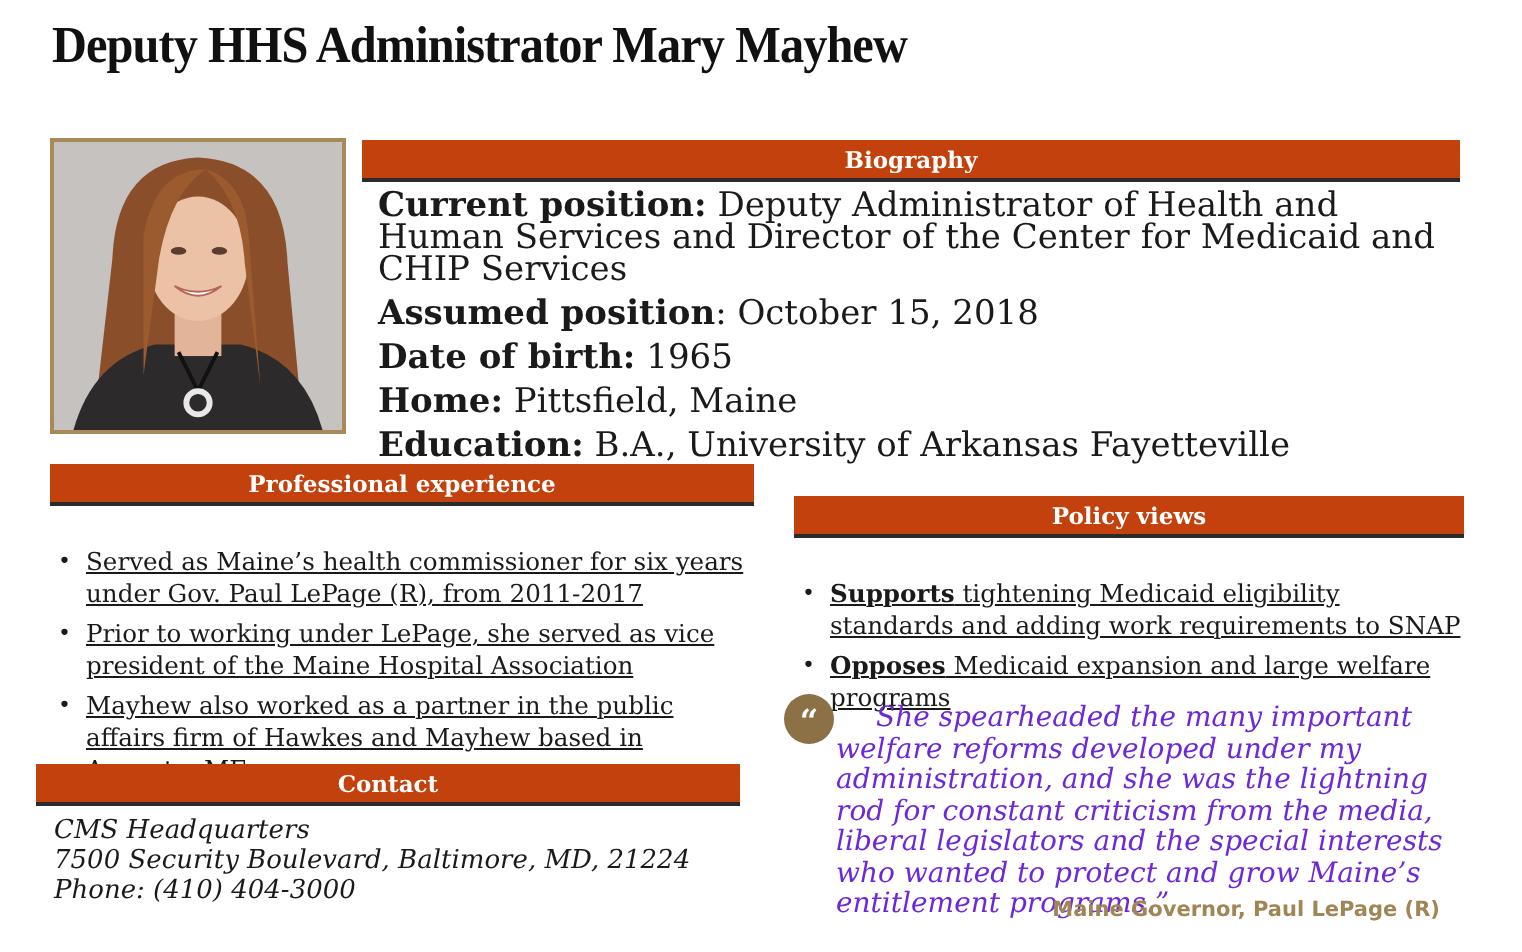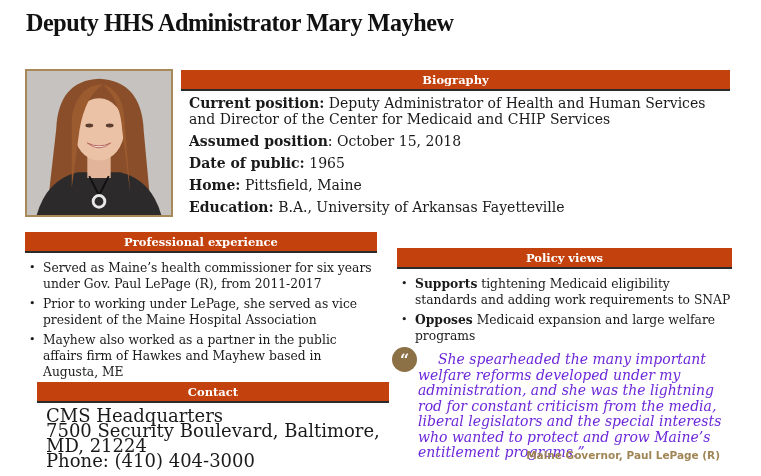--- a/index.html
+++ b/index.html
@@ -22,36 +22,36 @@
     .photo svg { width: 100%; height: 100%; display: block; }
 
     .band {
       background: #c2410c; color: #ffffff;
       font-family: "DejaVu Serif", serif; font-weight: bold; font-size: 11.5px;
       text-align: center; height: 21px; line-height: 21px;
       border-bottom: 2px solid #2b2b2b;
     }
 
     .bio { position: absolute; left: 181px; top: 70px; width: 549px; }
-    .bio .rows { padding: 4px 0 0 8px; font-size: 14px; line-height: 16px; }
+    .bio .rows { padding: 4px 0 0 8px; font-size: 17px; line-height: 16px; }
     .bio .row { margin-bottom: 6px; }
     .bio .row b { font-weight: bold; }
 
     .exp { position: absolute; left: 25px; top: 232px; width: 352px; }
     .policy { position: absolute; left: 397px; top: 248px; width: 335px; }
-    .contact { position: absolute; left: 37px; top: 382px; width: 352px; }
+    .contact { position: absolute; left: 18px; top: 382px; width: 352px; }
 
-    ul.bullets { list-style: none; padding: 7px 0 0 2px; font-size: 12.3px; line-height: 16px; }
+    ul.bullets { list-style: none; padding: 20px 0 0 2px; font-size: 12.3px; line-height: 16px; text-decoration: underline; }
     ul.bullets li { position: relative; padding-left: 16px; margin-bottom: 4px; }
     ul.bullets li::before {
       content: "•"; position: absolute; left: 2px; top: 0; font-size: 11px;
     }
     ul.bullets li b { font-weight: bold; }
 
-    .contact .lines { padding: 5px 0 0 9px; font-size: 18px; line-height: 15px; }
+    .contact .lines { padding: 5px 0 0 9px; font-size: 13px; line-height: 15px; font-style: italic; }
 
     .quote { position: absolute; left: 392px; top: 347px; width: 350px; }
     .quote .mark {
       position: absolute; left: 0; top: 0; width: 25px; height: 25px; border-radius: 50%;
       background: #8c7046; color: #fff; font-weight: bold; font-size: 16px;
       text-align: center; line-height: 28px; font-family: "DejaVu Serif", serif;
     }
     .quote .text {
       position: absolute; left: 26px; top: 5px; width: 316px;
       font-style: italic; font-size: 14px; line-height: 15.5px; text-indent: 20px; color: #6d28d9;
@@ -94,21 +94,21 @@
 <section class="bio">
   <div class="band">Biography</div>
   <div class="rows">
     <div class="row">
       <b>Current position:</b><span> Deputy Administrator of Health and Human Services and Director of the Center for Medicaid and CHIP Services</span>
     </div>
     <div class="row">
       <b>Assumed position</b><span>: October 15, 2018</span>
     </div>
     <div class="row">
-      <b>Date of public:</b><span> 1965</span>
+      <b>Date of birth:</b><span> 1965</span>
     </div>
     <div class="row">
       <b>Home:</b><span> Pittsfield, Maine</span>
     </div>
     <div class="row">
       <b>Education:</b><span> B.A., University of Arkansas Fayetteville</span>
     </div>
   </div>
 </section>
 

